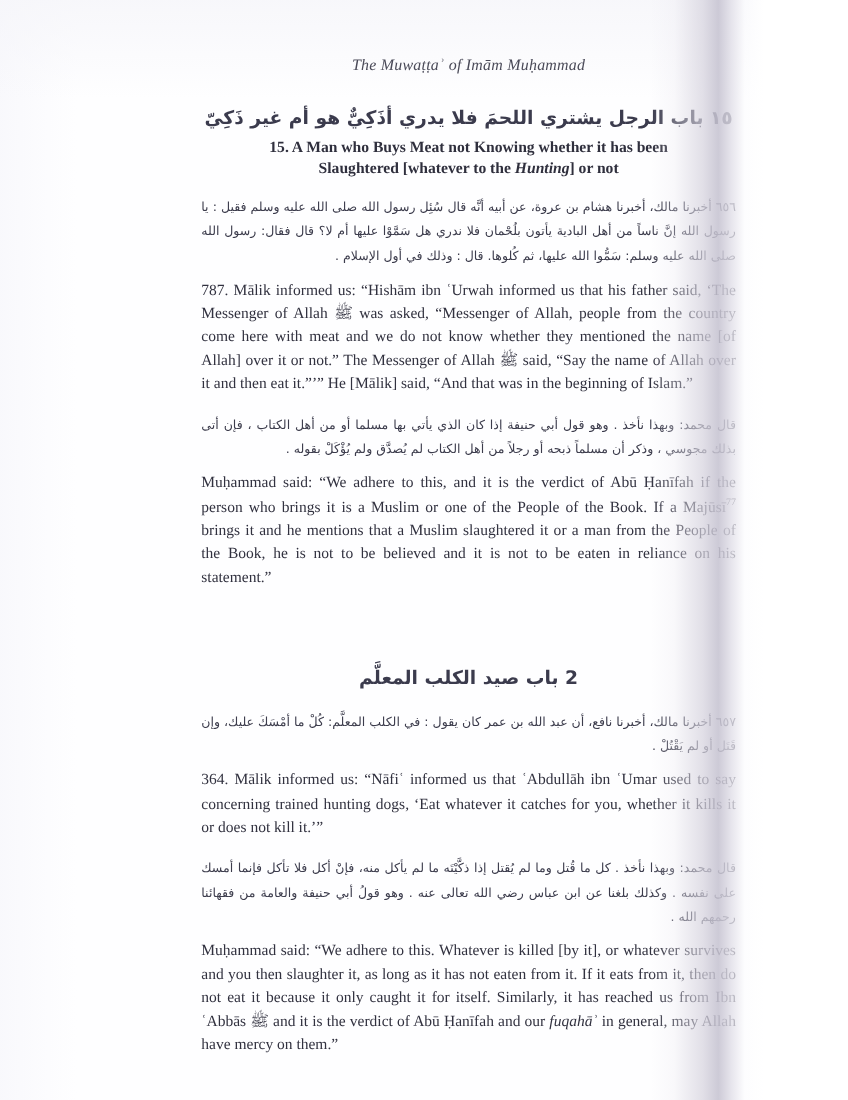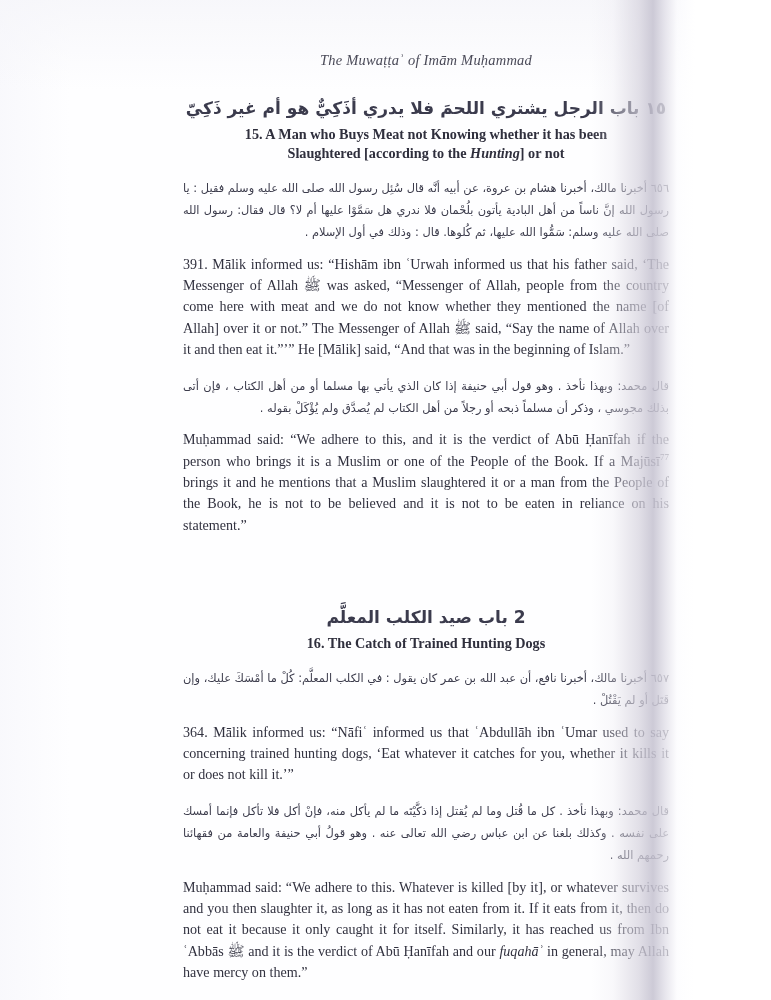--- a/index.html
+++ b/index.html
@@ -131,42 +131,41 @@
 
   <div class="content">
 
     <div class="running-head">The Muwaṭṭaʾ of Imām Muḥammad</div>
 
     <div class="chapter-head">
       <div class="arabic-title">١٥  باب الرجل يشتري اللحمَ فلا يدري  أذَكِيٌّ هو أم غير ذَكِيّ</div>
       <div class="english-title">
         <span>15. A Man who Buys Meat not Knowing whether it has been</span>
         <br>
-        <span>Slaughtered [according to the </span><span class="it">Hunting</span><span>] or not</span>
+        <span>Slaughtered [whatever to the </span><span class="it">Hunting</span><span>] or not</span>
       </div>
     </div>
 
     <div class="arabic-body">٦٥٦ أخبرنا مالك، أخبرنا هشام بن عروة، عن أبيه  أنَّه قال سُئِل رسول الله صلى الله عليه وسلم فقيل : يا رسول الله إنَّ ناساً من أهل البادية يأتون بلُحْمان فلا ندري هل سَمَّوْا عليها أم لا؟ قال  فقال: رسول الله صلى الله عليه وسلم: سَمُّوا الله عليها، ثم كُلوها. قال :  وذلك في أول الإسلام .</div>
 
     <p class="para">
-      <span>391.</span>
+      <span>787.</span>
       <span>Mālik informed us: “Hishām ibn ʿUrwah informed us that his father said, ‘The Messenger of Allah ﷺ was asked, “Messenger of Allah, people from the country come here with meat and we do not know whether they mentioned the name [of Allah] over it or not.” The Messenger of Allah ﷺ said, “Say the name of Allah over it and then eat it.”’” He [Mālik] said, “And that was in the beginning of Islam.”</span>
     </p>
 
     <div class="arabic-body">قال محمد: وبهذا نأخذ . وهو قول أبي حنيفة إذا كان الذي يأتي بها مسلما أو من أهل الكتاب ، فإن أتى بذلك مجوسي ، وذكر أن مسلماً ذبحه أو رجلاً من أهل الكتاب لم يُصدَّق ولم يُؤْكَلْ بقوله .</div>
 
     <p class="para">
       <span>Muḥammad said: “We adhere to this, and it is the verdict of Abū Ḥanīfah if the person who brings it is a Muslim or one of the People of the Book. If a Majūsī</span><sup>77</sup><span> brings it and he mentions that a Muslim slaughtered it or a man from the People of the Book, he is not to be believed and it is not to be eaten in reliance on his statement.”</span>
     </p>
 
     <div class="spacer-lg"></div>
 
     <div class="chapter-head">
       <div class="arabic-title">2  باب صيد الكلب المعلَّم</div>
-      <div class="english-title">16. The Catch of Trained Hunting Dogs</div>
     </div>
 
     <div class="arabic-body">٦٥٧ أخبرنا مالك، أخبرنا نافع، أن عبد الله بن عمر كان يقول : في الكلب  المعلَّم: كُلْ ما أمْسَكَ عليك، وإن قَتَل  أو لم يَقْتُلْ .</div>
 
     <p class="para">
       <span>364.</span>
       <span>Mālik informed us: “Nāfiʿ informed us that ʿAbdullāh ibn ʿUmar used to say concerning trained hunting dogs, ‘Eat whatever it catches for you, whether it kills it or does not kill it.’”</span>
     </p>
 
     <div class="arabic-body">قال محمد: وبهذا نأخذ . كل ما قُتل وما لم يُقتل إذا ذكَّيْتَه  ما لم يأكل منه، فإنْ أكل فلا تأكل  فإنما أمسك على نفسه .  وكذلك بلغنا عن ابن عباس رضي الله تعالى عنه .  وهو قولُ أبي حنيفة والعامة من فقهائنا رحمهم الله .</div>

